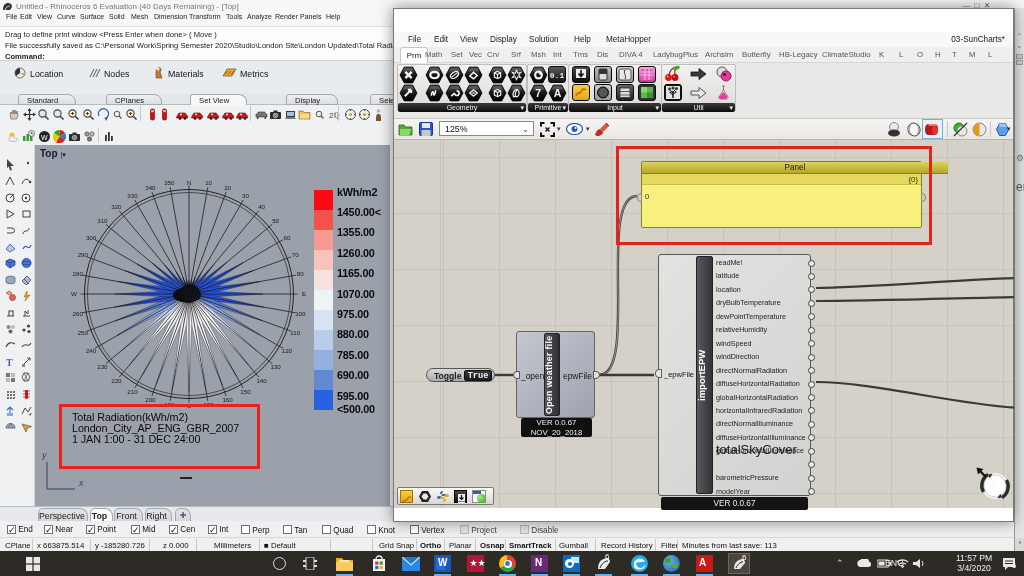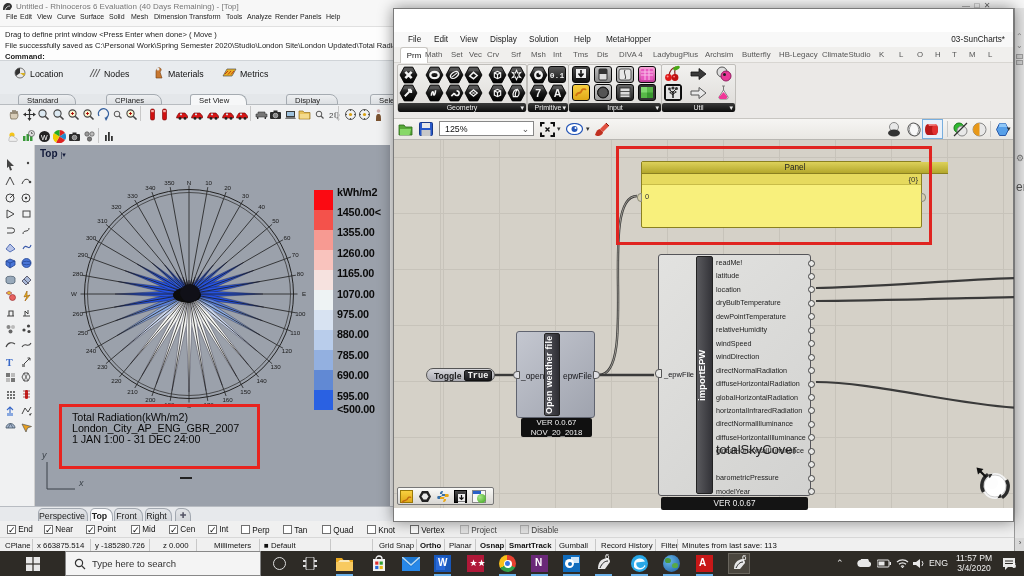--- a/index.html
+++ b/index.html
@@ -618,27 +618,20 @@
     <span style="position:absolute;left:677px;top:1px;width:1px;height:12px;background:#c8c8c8"></span>
   </div>
 
 <div class="abs" style="left:0;top:551px;width:1024px;height:25px;background:#2e2b26">
   <svg class="abs" style="left:26px;top:6px" width="14" height="14">
       <rect x="0" y="0" width="6.4" height="6.4" fill="#e8e8e8"></rect>
       <rect x="7.6" y="0" width="6.4" height="6.4" fill="#e8e8e8"></rect>
       <rect x="0" y="7.6" width="6.4" height="6.4" fill="#e8e8e8"></rect>
       <rect x="7.6" y="7.6" width="6.4" height="6.4" fill="#e8e8e8"></rect>
     </svg>
-  <div class="abs" style="left:65px;top:0;width:196px;height:25px;background:#f4f4f4;border:1px solid #888">
-    <svg class="abs" style="left:8px;top:6px" width="12" height="12">
-        <circle cx="5" cy="5" r="3.6" fill="none" stroke="#333" stroke-width="1.2"></circle>
-        <line x1="7.6" y1="7.6" x2="11" y2="11" stroke="#333" stroke-width="1.2"></line>
-      </svg>
-    <span class="abs" style="left:26px;top:6px;font-size:9.5px;color:#333">Type here to search</span>
-  </div>
   <div class="abs" style="left:273px;top:6px;width:13px;height:13px;border:1.5px solid #ddd;border-radius:50%"></div>
   <svg class="abs" style="left:303px;top:6px" width="14" height="13">
       <rect x="3" y="0" width="8" height="13" rx="1" fill="none" stroke="#ddd" stroke-width="1"></rect>
       <rect x="0" y="3" width="3" height="2" fill="#ddd"></rect>
       <rect x="0" y="8" width="3" height="2" fill="#ddd"></rect>
       <rect x="11" y="3" width="3" height="2" fill="#ddd"></rect>
       <rect x="11" y="8" width="3" height="2" fill="#ddd"></rect>
     </svg>
   <svg class="abs" style="left:336px;top:5px" width="17" height="15">
       <path d="M0 2 h6 l1.5 2 H17 V15 H0 Z" fill="#e8a820"></path>
@@ -720,21 +713,21 @@
       <rect x="1.5" y="2.5" width="6" height="4" fill="#e8e8e8"></rect>
     </svg>
   <svg class="abs" style="left:896px;top:7px" width="13" height="10">
       <path d="M1 4 a8 8 0 0 1 11 0 M3 6.3 a5 5 0 0 1 7 0 M5 8.6 a2.2 2.2 0 0 1 3 0" fill="none" stroke="#e8e8e8" stroke-width="1.2"></path>
       <circle cx="6.5" cy="9.5" r="0.8" fill="#e8e8e8"></circle>
     </svg>
   <svg class="abs" style="left:913px;top:7px" width="12" height="11">
       <path d="M0 4 h3 l4-3 v9 l-4-3 h-3 Z" fill="#e8e8e8"></path>
       <path d="M9 3 a4 4 0 0 1 0 5" fill="none" stroke="#e8e8e8" stroke-width="1"></path>
     </svg>
-  <span class="abs" style="left:929px;top:7px;color:#f0f0f0;font-size:8.8px">ENG</span>
+  <span class="abs" style="left:885px;top:7px;color:#f0f0f0;font-size:8.8px">ENG</span>
   <div class="abs" style="left:951px;top:3px;color:#f0f0f0;font-size:8.6px;text-align:center;width:46px;line-height:9.5px">11:57 PM<br>3/4/2020</div>
   <svg class="abs" style="left:1002px;top:6px" width="14" height="13">
       <path d="M1 1 h12 v9 h-7 l-3 3 v-3 h-2 Z" fill="#e8e8e8"></path>
       <path d="M3 4 h8 M3 6.5 h8" stroke="#2e2b26" stroke-width="1"></path>
     </svg>
   <span class="abs" style="left:1012px;top:10px;color:#fff;font-size:7.5px">6</span>
 </div>
 
 <div class="abs" style="left:1014px;top:8px;width:10px;height:543px;background:#e4e4e4;border-left:1px solid #999">
   <div class="abs" style="left:1px;top:24px;color:#888;font-size:8px">⌃</div>

